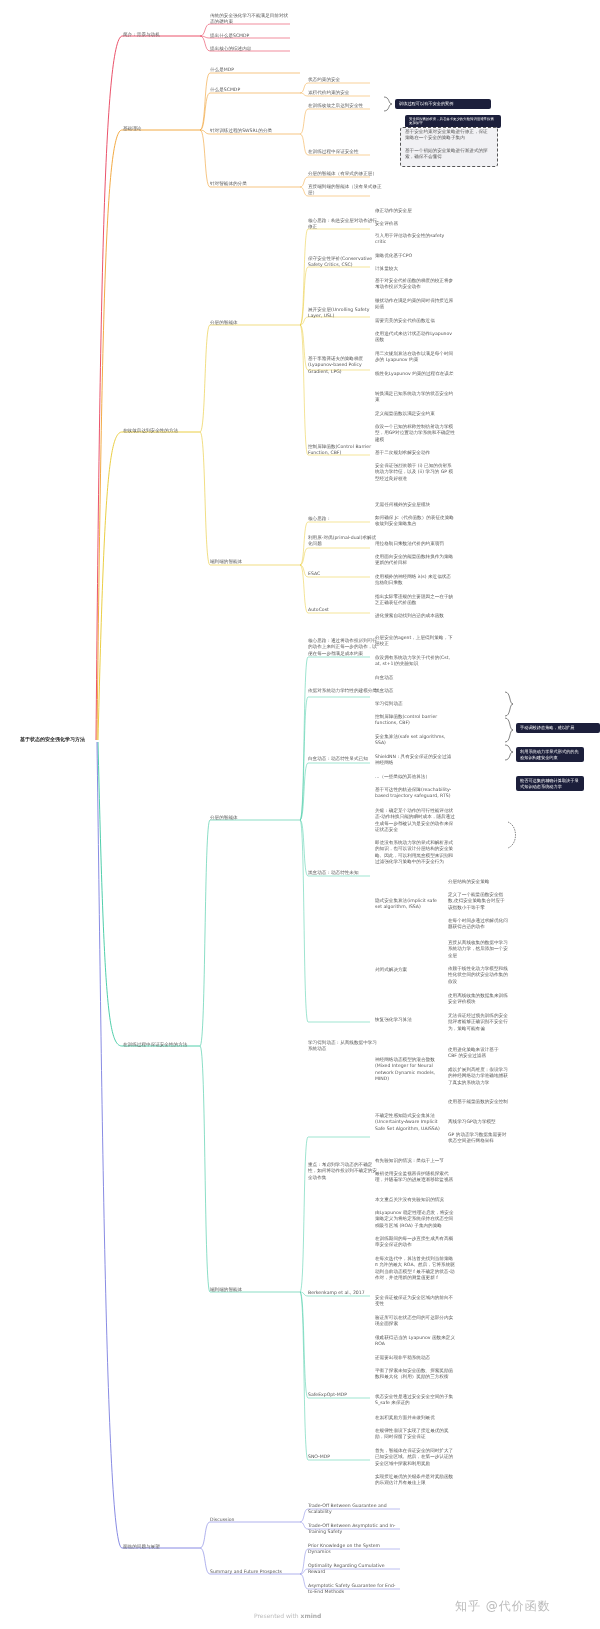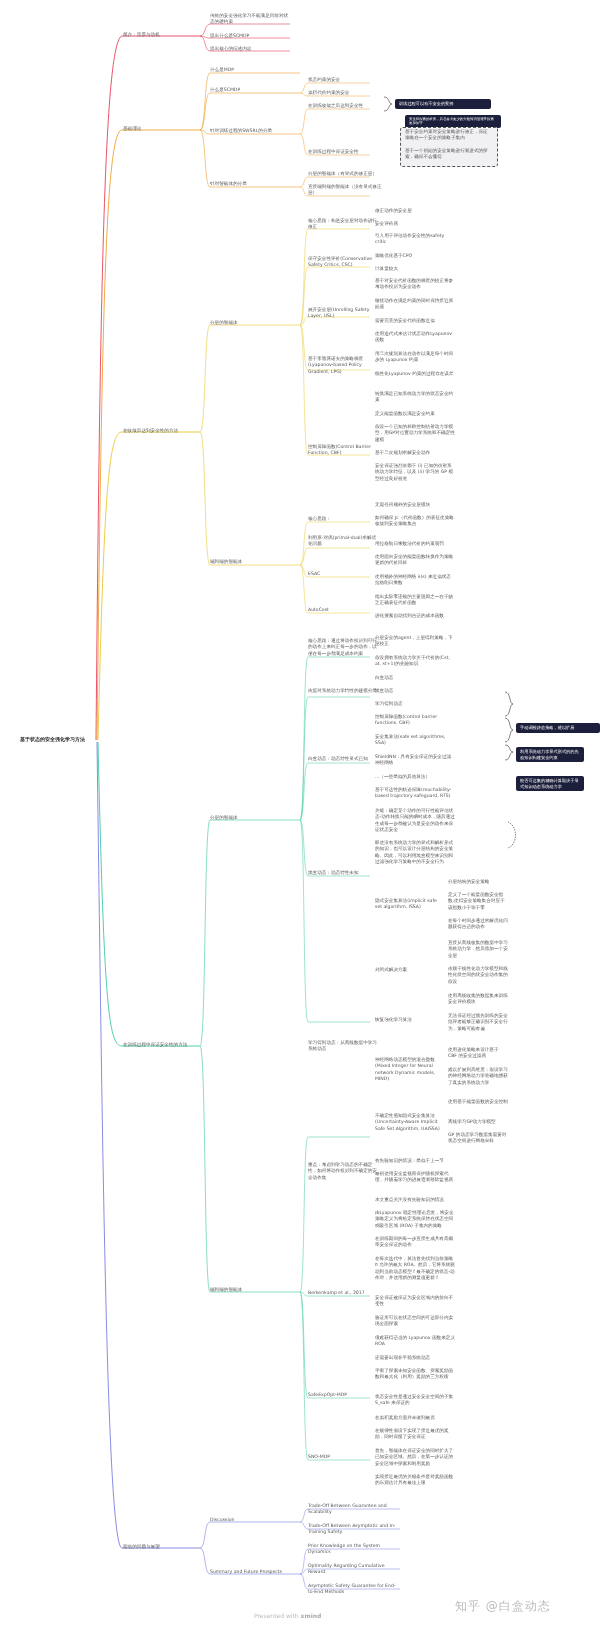--- a/index.html
+++ b/index.html
@@ -203,13 +203,13 @@
 <div class="node" style="left:123px;top:1544px;width:75px;">面临的问题与展望</div>
 <div class="node" style="left:210px;top:1517px;width:85px;">Discussion</div>
 <div class="node" style="left:308px;top:1503px;width:90px;">Trade-Off Between Guarantee and Scalability</div>
 <div class="node" style="left:308px;top:1523px;width:90px;">Trade-Off Between Asymptotic and In-Training Safety</div>
 <div class="node" style="left:210px;top:1569px;width:90px;">Summary and Future Prospects</div>
 <div class="node" style="left:308px;top:1543px;width:90px;">Prior Knowledge on the System Dynamics</div>
 <div class="node" style="left:308px;top:1563px;width:90px;">Optimality Regarding Cumulative Reward</div>
 <div class="node" style="left:308px;top:1583px;width:90px;">Asymptotic Safety Guarantee for End-to-End Methods</div>
 
 <div class="footer"><span>Presented with</span> <b>xmind</b></div>
-<div class="watermark">知乎 @白盒动态</div>
+<div class="watermark">知乎 @代价函数</div>
 
 </body></html>

